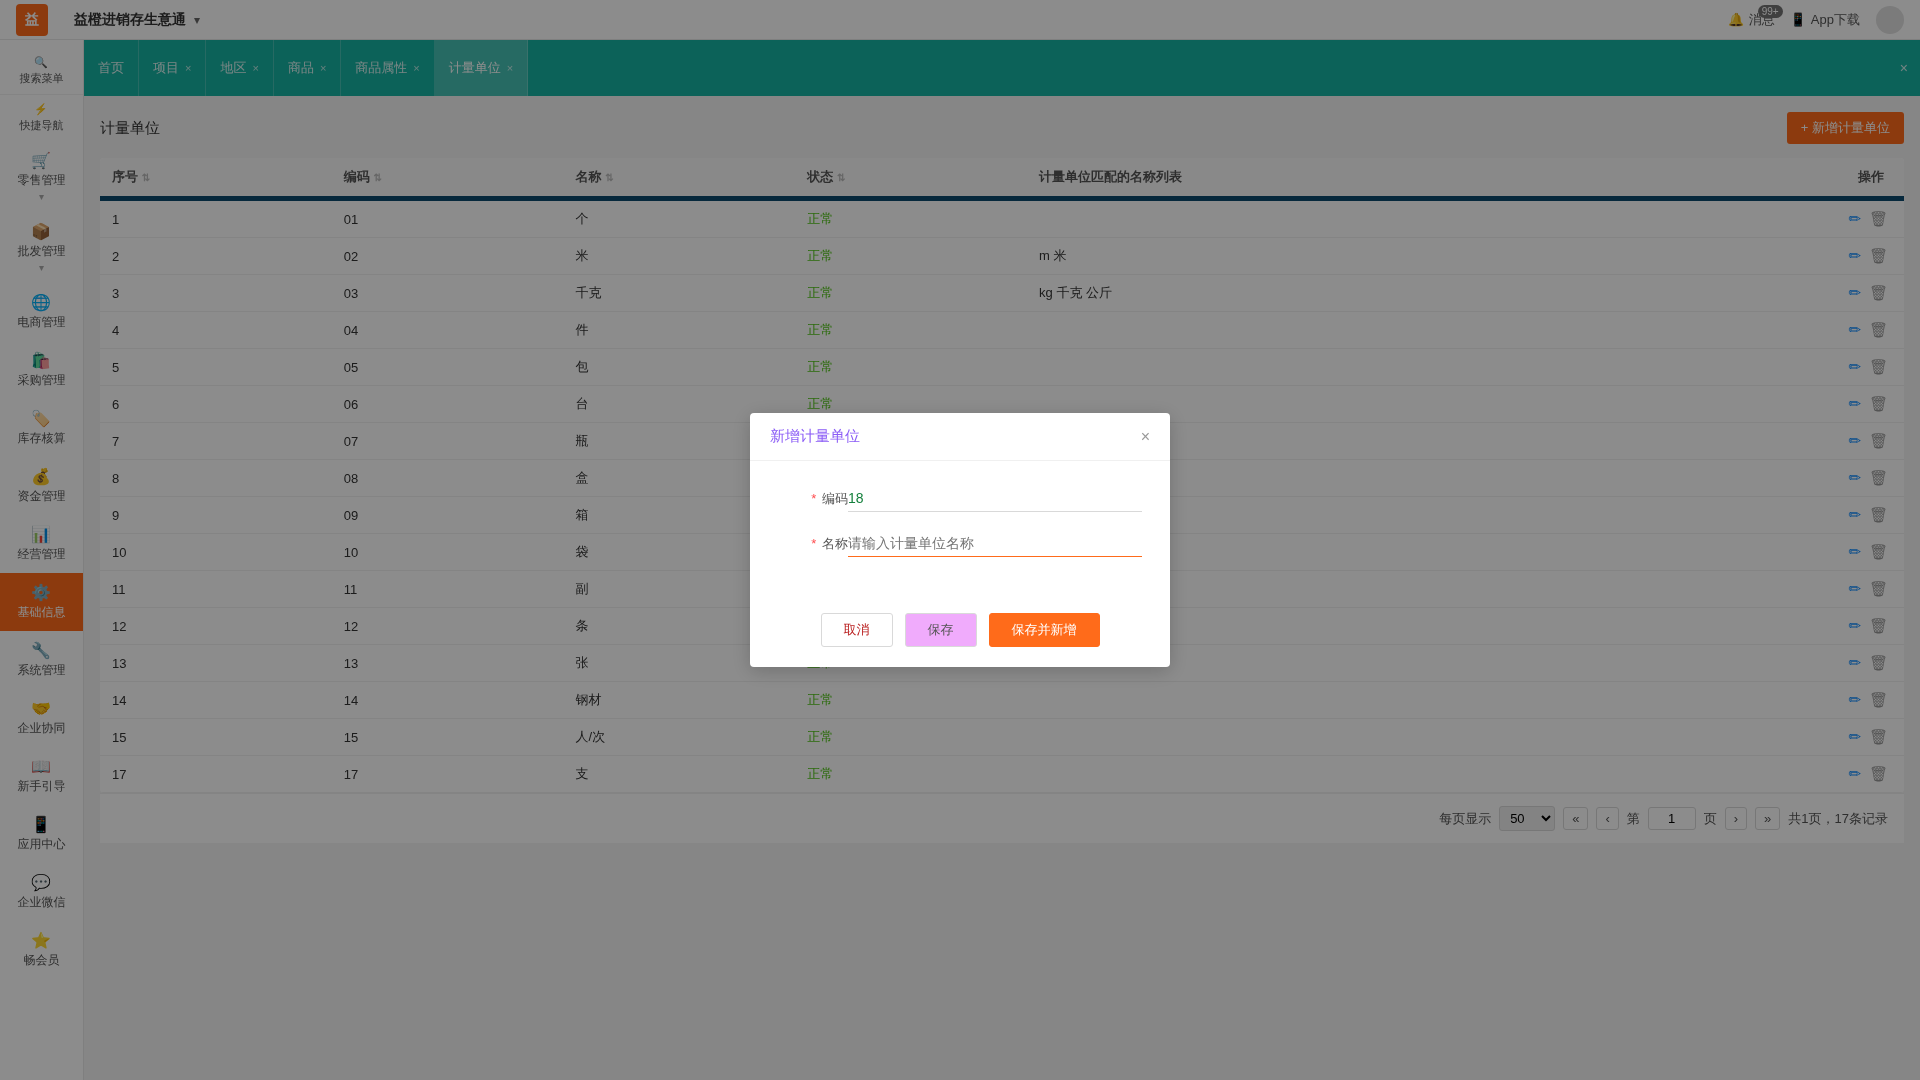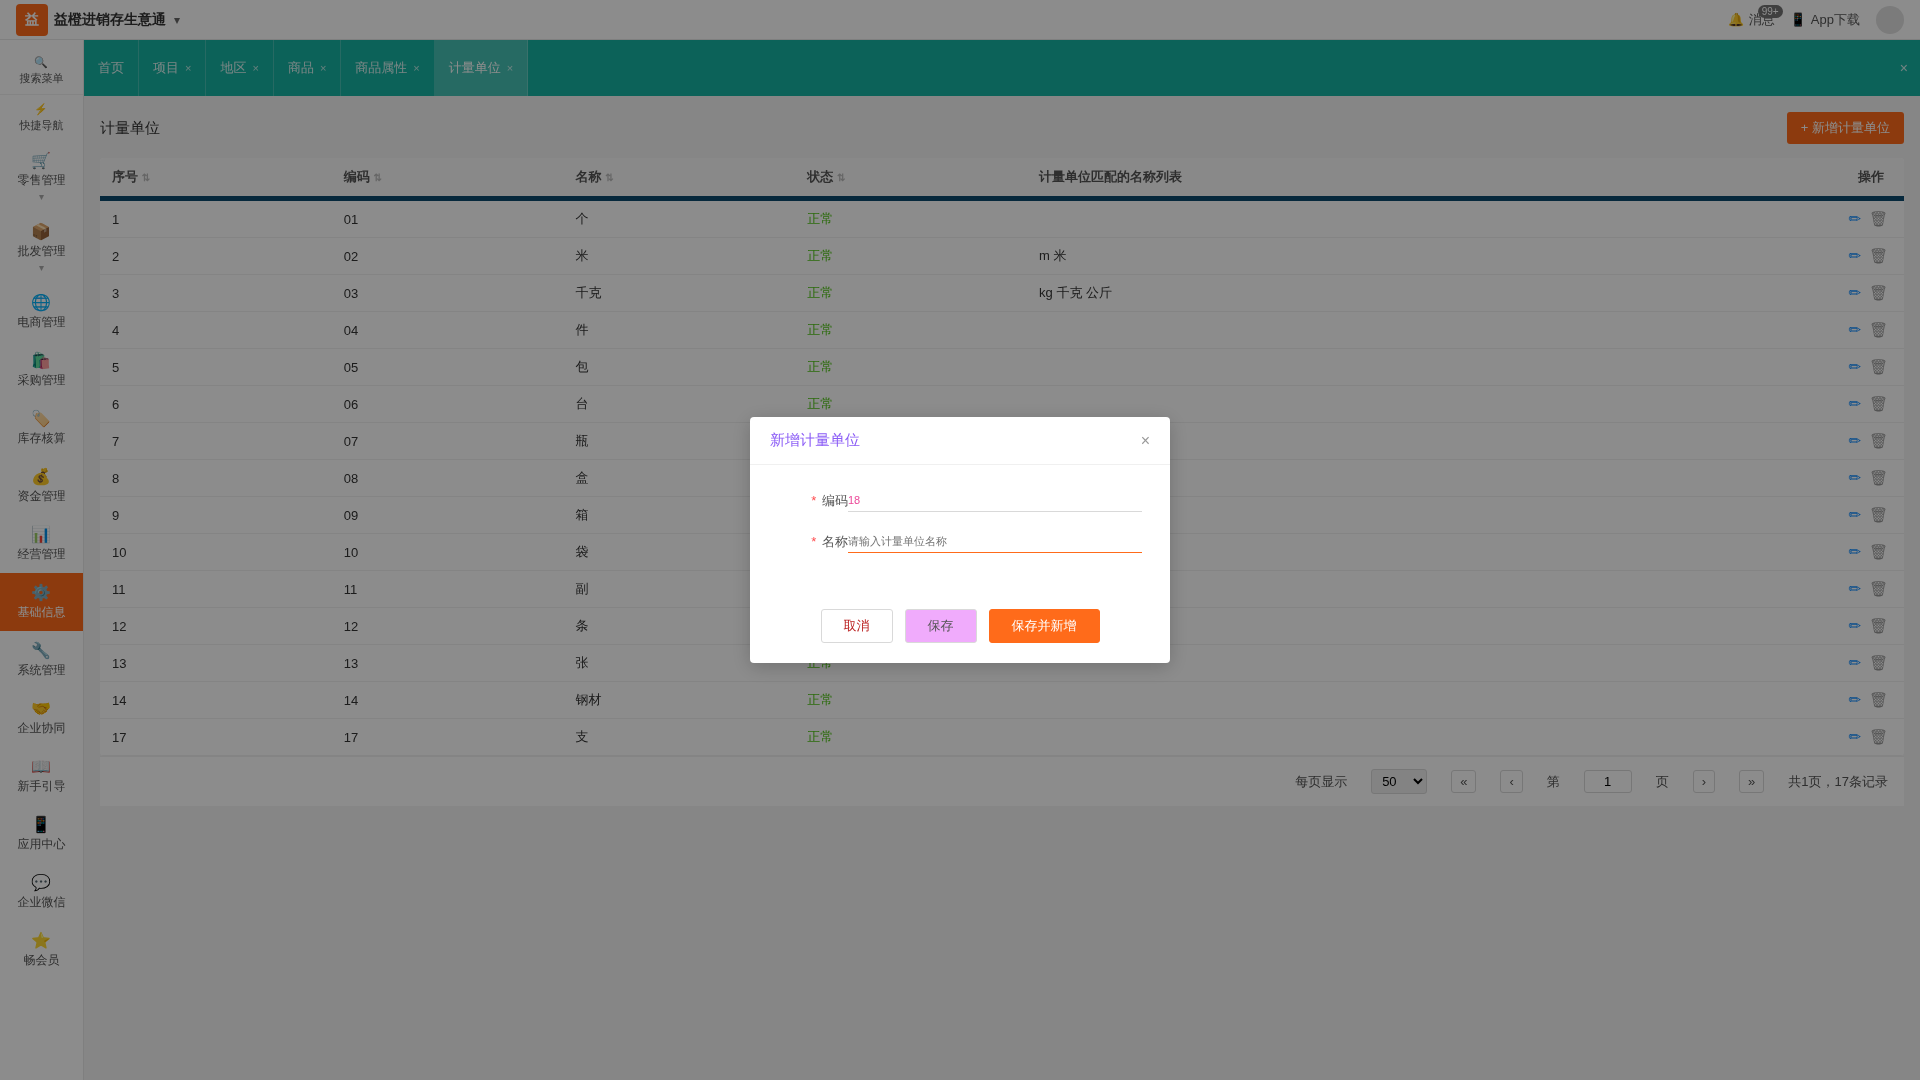--- a/index.html
+++ b/index.html
@@ -3,21 +3,21 @@
   <meta charset="utf-8">
   <style>
     * { box-sizing: border-box; margin: 0; padding: 0; }
     body { font-family: "Microsoft YaHei", "PingFang SC", sans-serif; font-size: 13px; background: #f0f2f5; display: flex; flex-direction: column; height: 1080px; width: 1920px; overflow: hidden; }
 
     
     .header { height: 40px; background: #fff; display: flex; align-items: center; justify-content: space-between; padding: 0 16px; border-bottom: 1px solid #e8e8e8; flex-shrink: 0; }
     .header-left { display: flex; align-items: center; gap: 8px; }
     .logo-area { display: flex; align-items: center; gap: 6px; }
     .logo-icon { width: 32px; height: 32px; background: #ff6b1a; border-radius: 4px; display: flex; align-items: center; justify-content: center; color: #fff; font-size: 14px; font-weight: bold; }
-    .logo-text { font-size: 14px; color: #333; font-weight: bold; }
+    .logo-text { font-size: 14px; color: #333; font-weight: bold; margin-left: 20px; }
     .header-dropdown { color: #666; font-size: 12px; cursor: pointer; }
     .header-right { display: flex; align-items: center; gap: 16px; }
     .header-notice { position: relative; color: #555; font-size: 13px; cursor: pointer; display: flex; align-items: center; gap: 4px; }
     .notice-badge { background: #737373; color: #fff; font-size: 10px; border-radius: 8px; padding: 1px 4px; position: absolute; top: -6px; right: -8px; }
     .header-app { color: #555; font-size: 13px; cursor: pointer; display: flex; align-items: center; gap: 4px; }
     .header-avatar { width: 28px; height: 28px; background: #e0e0e0; border-radius: 50%; cursor: pointer; }
 
     
     .main-layout { display: flex; flex: 1; overflow: hidden; }
 
@@ -52,37 +52,37 @@
     thead tr { background: #fafafa; }
     th { padding: 10px 12px; text-align: left; color: #555; font-weight: 700; font-size: 13px; border-bottom: 5px solid #0c4a6e; white-space: nowrap; }
     td { padding: 9px 12px; color: #333; font-size: 13px; border-bottom: 1px solid #f0f0f0; }
     .sort-icon { color: #bbb; font-size: 10px; }
     .status-normal { color: #52c41a; }
     .action-btns { display: flex; gap: 8px; align-items: center; }
     .action-edit { color: #1890ff; cursor: pointer; font-size: 15px; }
     .action-del { color: #999; cursor: pointer; font-size: 15px; }
 
     
-    .pagination { display: flex; align-items: center; justify-content: flex-end; padding: 12px 16px; background: #fff; border-top: 1px solid #f0f0f0; font-size: 13px; color: #555; gap: 24px; }
+    .pagination { display: flex; align-items: center; justify-content: flex-end; padding: 12px 16px; background: #fff; border-top: 1px solid #f0f0f0; font-size: 13px; color: #555; gap: 8px; }
     .page-select { border: 1px solid #d9d9d9; border-radius: 3px; padding: 3px 6px; font-size: 13px; }
     .page-input { border: 1px solid #d9d9d9; border-radius: 3px; padding: 3px 6px; width: 48px; text-align: center; font-size: 13px; }
     .page-btn { border: 1px solid #d9d9d9; border-radius: 3px; padding: 3px 8px; background: #fff; cursor: pointer; color: #555; font-size: 13px; }
     .page-btn:disabled { color: #ccc; cursor: not-allowed; }
 
     
     .modal-overlay { position: fixed; top: 0; left: 0; width: 100%; height: 100%; background: rgba(0,0,0,0.45); z-index: 1000; display: flex; align-items: center; justify-content: center; }
     .modal { background: #fff; border-radius: 4px; width: 420px; box-shadow: 0 4px 20px rgba(0,0,0,0.2); }
     .modal-header { display: flex; align-items: center; justify-content: space-between; padding: 14px 20px; border-bottom: 1px solid #f0f0f0; }
     .modal-title { font-size: 15px; color: #8b5cf6; font-weight: 400; }
     .modal-close { color: #999; cursor: pointer; font-size: 16px; line-height: 1; }
     .modal-body { padding: 24px 28px; }
     .form-row { display: flex; align-items: center; margin-bottom: 18px; }
     .form-label { width: 70px; text-align: right; color: #555; font-size: 13px; flex-shrink: 0; }
     .form-label .required { color: #ff4d4f; margin-right: 2px; }
-    .form-input { flex: 1; border: none; border-bottom: 1px solid #d9d9d9; padding: 5px 0; font-size: 11px; color: #ec4899; outline: none; }
+    .form-input { flex: 1; border: none; border-bottom: 1px solid #d9d9d9; padding: 5px 0; font-size: 14px; color: #15803d; outline: none; }
     .form-input.active-border { border-bottom-color: #ff6b1a; }
     .modal-footer { display: flex; align-items: center; justify-content: center; padding: 14px 20px 20px; gap: 12px; }
     .btn-cancel { border: 1px solid #d9d9d9; background: #fff; color: #b91c1c; padding: 7px 22px; border-radius: 3px; cursor: pointer; font-size: 13px; }
     .btn-save { border: 1px solid #d9d9d9; background: #f0abfc; color: #555; padding: 7px 22px; border-radius: 3px; cursor: pointer; font-size: 13px; }
     .btn-save-new { background: #ff6b1a; border: 1px solid #ff6b1a; color: #fff; padding: 7px 22px; border-radius: 3px; cursor: pointer; font-size: 13px; }
   </style>
 </head>
 <body>
 
 <div class="header">
@@ -400,20 +400,33 @@
       <td><span class="status-normal">正常</span></td>
       <td></td>
       <td style="text-align:right;padding-right:16px;">
         <div class="action-btns" style="justify-content:flex-end;">
           <span class="action-edit" title="编辑">✏</span>
           <span class="action-del" title="删除">🗑</span>
         </div>
       </td>
     </tr>
               <tr>
+      <td>15</td>
+      <td>15</td>
+      <td>人/次</td>
+      <td><span class="status-normal">正常</span></td>
+      <td></td>
+      <td style="text-align:right;padding-right:16px;">
+        <div class="action-btns" style="justify-content:flex-end;">
+          <span class="action-edit" title="编辑">✏</span>
+          <span class="action-del" title="删除">🗑</span>
+        </div>
+      </td>
+    </tr>
+              <tr>
       <td>17</td>
       <td>17</td>
       <td>支</td>
       <td><span class="status-normal">正常</span></td>
       <td></td>
       <td style="text-align:right;padding-right:16px;">
         <div class="action-btns" style="justify-content:flex-end;">
           <span class="action-edit" title="编辑">✏</span>
           <span class="action-del" title="删除">🗑</span>
         </div>

